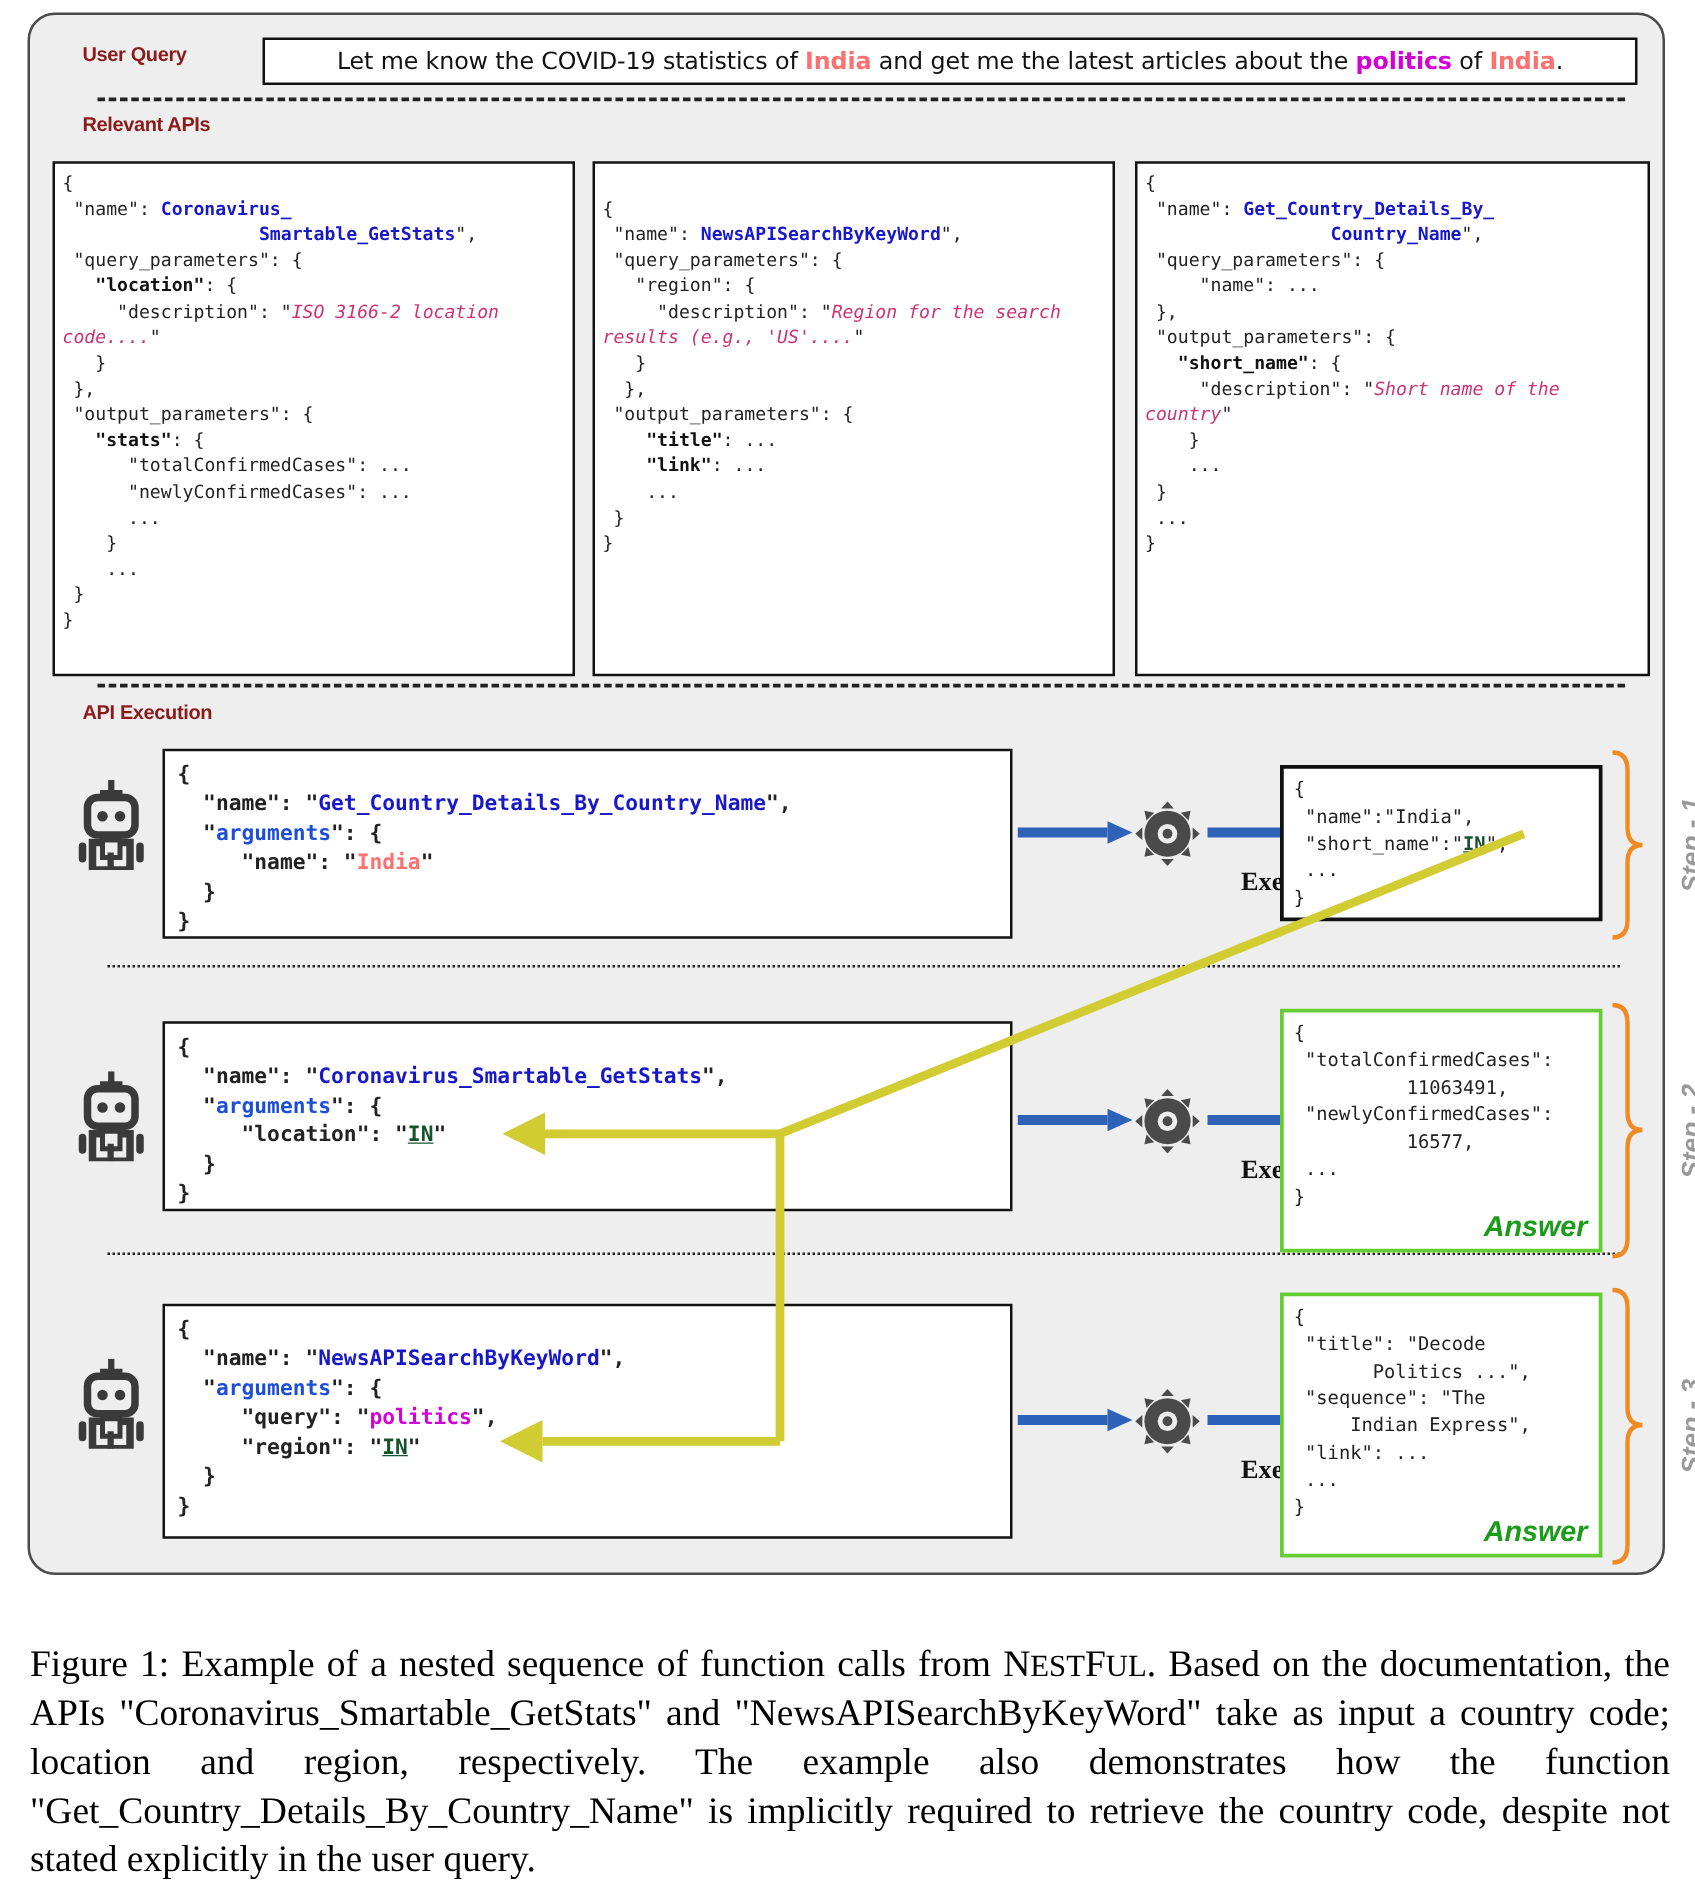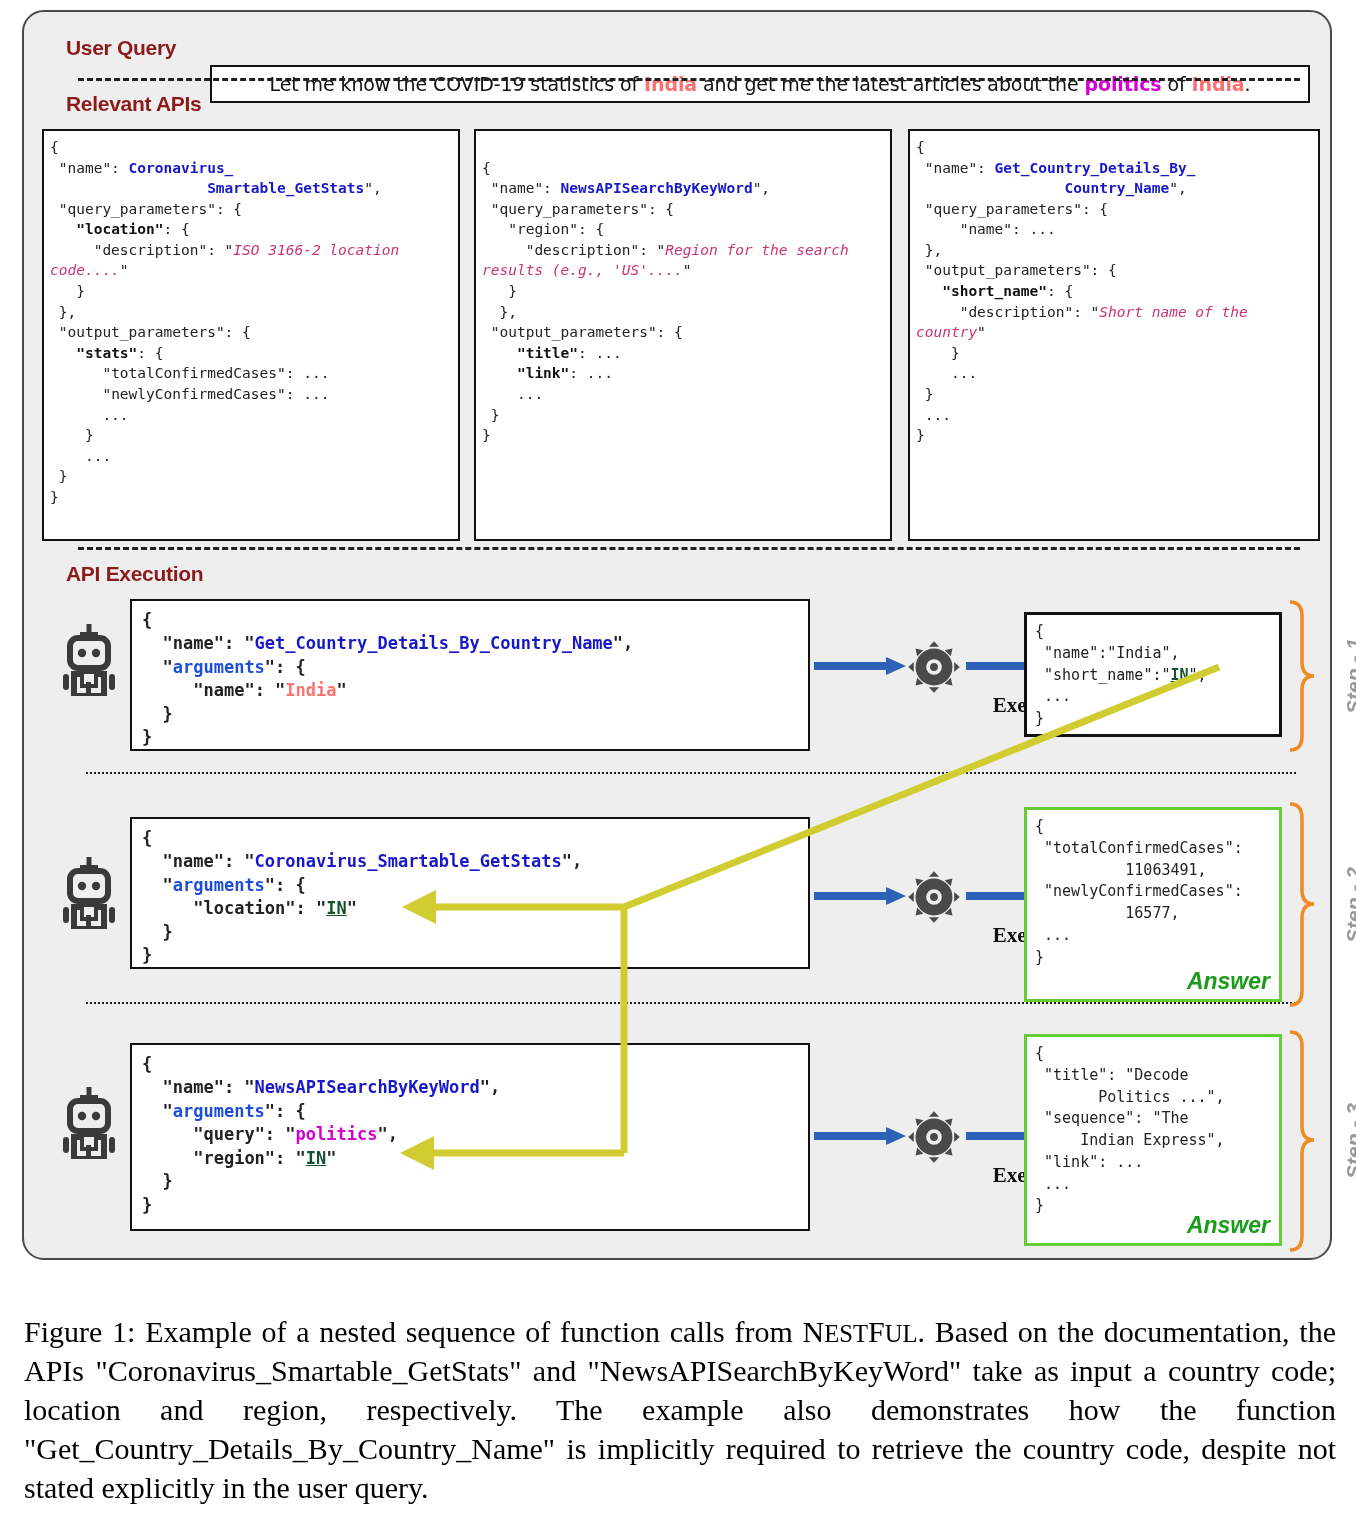--- a/index.html
+++ b/index.html
@@ -23,38 +23,37 @@
     border-radius: 22px;
     box-sizing: border-box;
   }
 
   
   .section-label {
     position: absolute;
     font-family: "Liberation Sans", sans-serif;
     font-weight: bold;
     color: #8b1a1a;
-    font-size: 21px;
+    font-size: 16px;
     letter-spacing: -0.3px;
     white-space: nowrap;
   }
 
   
   #user-query-label { left: 42px; top: 24px; }
   #user-query-box {
     position: absolute;
     left: 186px; top: 18px;
     width: 1100px; height: 38px;
     background: #ffffff;
     border: 2px solid #111;
     box-sizing: border-box;
     display: flex;
     align-items: center;
     justify-content: center;
-    margin-top: 35px;
   }
   #user-query-text {
     font-family: "DejaVu Sans", sans-serif;
     font-size: 19px;
     color: #111;
     white-space: nowrap;
     letter-spacing: -0.1px;
   }
   .q-hi-red { color: #ff7070; font-weight: bold; }
   .q-hi-magenta { color: #d500d5; font-weight: bold; }

